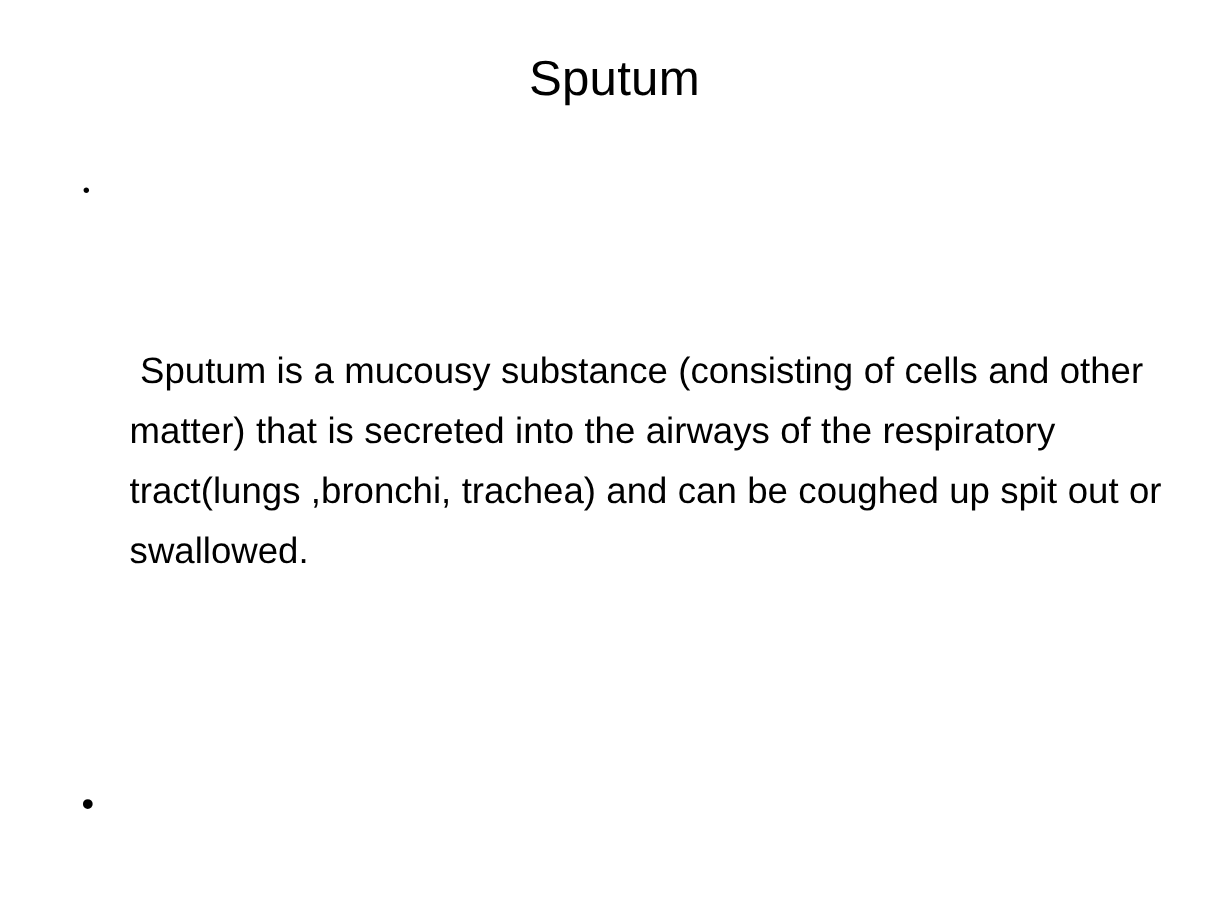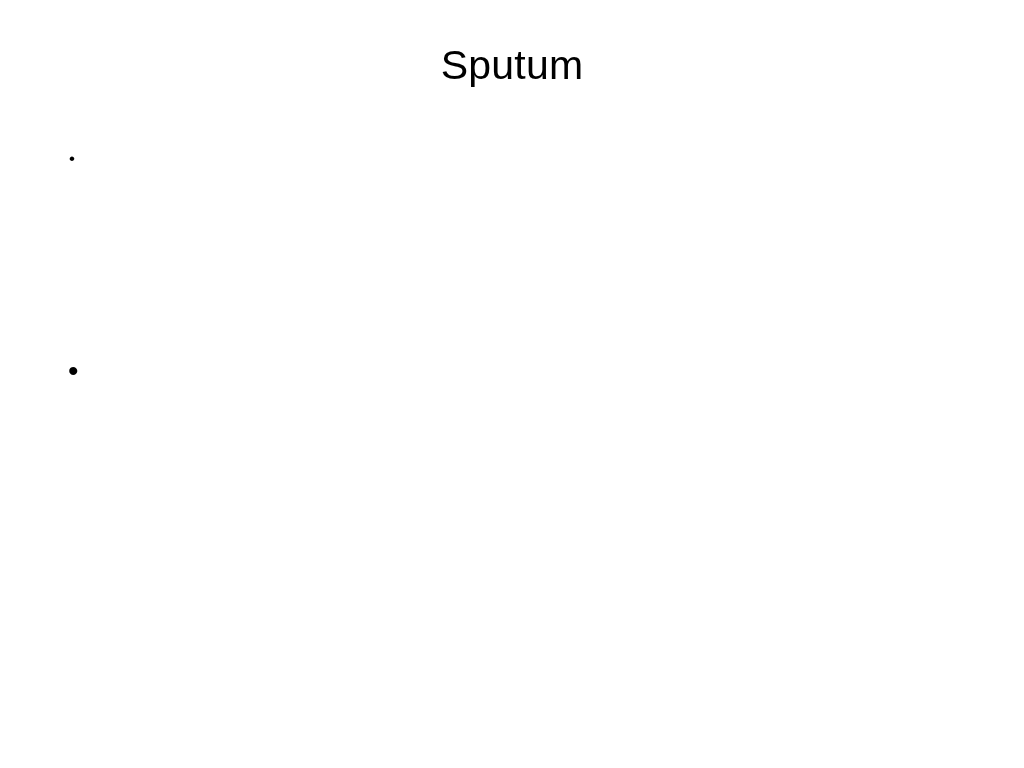--- a/index.html
+++ b/index.html
@@ -80,20 +80,21 @@
 <body>
 
 <div class="slide">
 
   <div class="slide-title">Sputum</div>
 
   <div class="body-block">
 
     <div class="bullet-para small-mark">
       <span class="bullet-mark">•</span>
+      <span class="para-text"> Sputum is a mucousy substance (consisting of cells and other matter) that is secreted into the airways of the respiratory tract(lungs ,bronchi, trachea) and can be coughed up spit out or swallowed.</span>
     </div>
 
     <div class="para-gap-lg"></div>
 
     <div class="bullet-para large-mark">
       <span class="bullet-mark">•</span>
       
     </div>
 
     <div class="para-gap-sm"></div>

